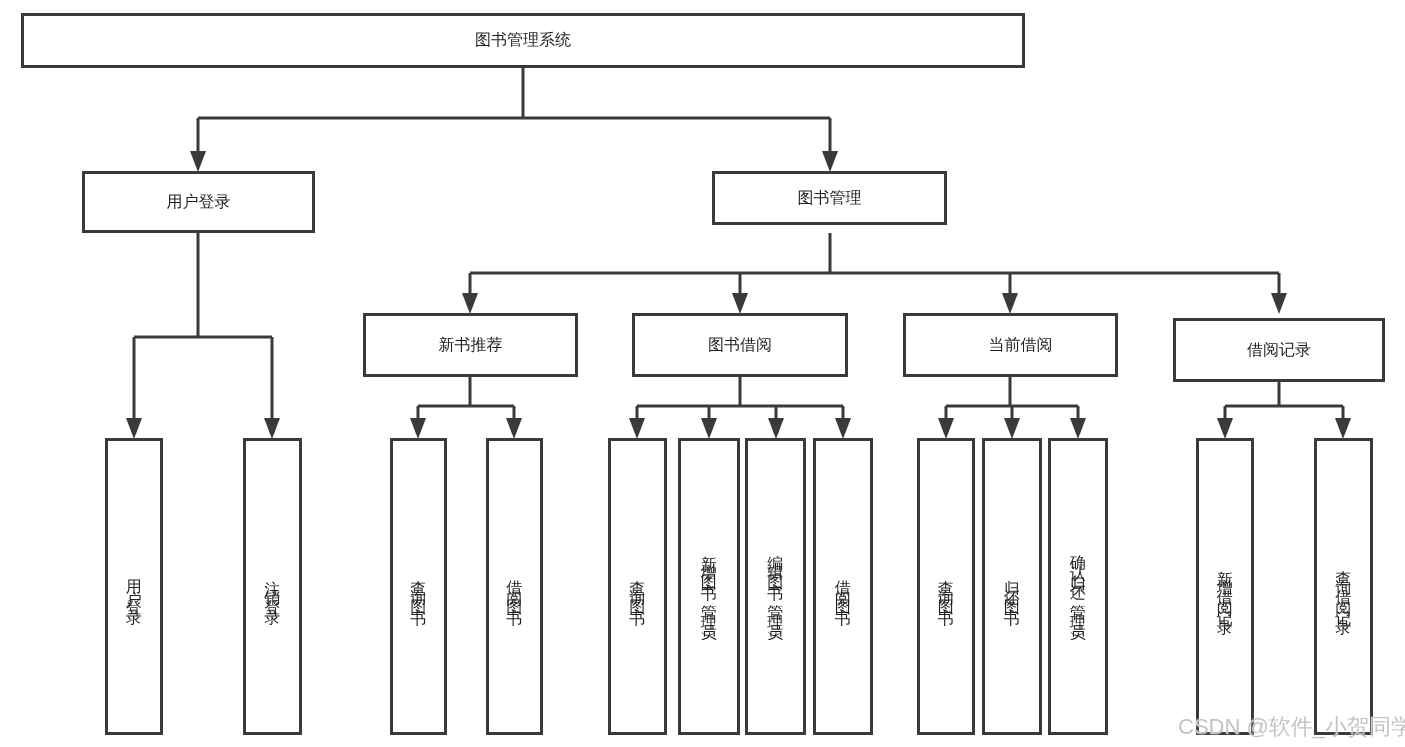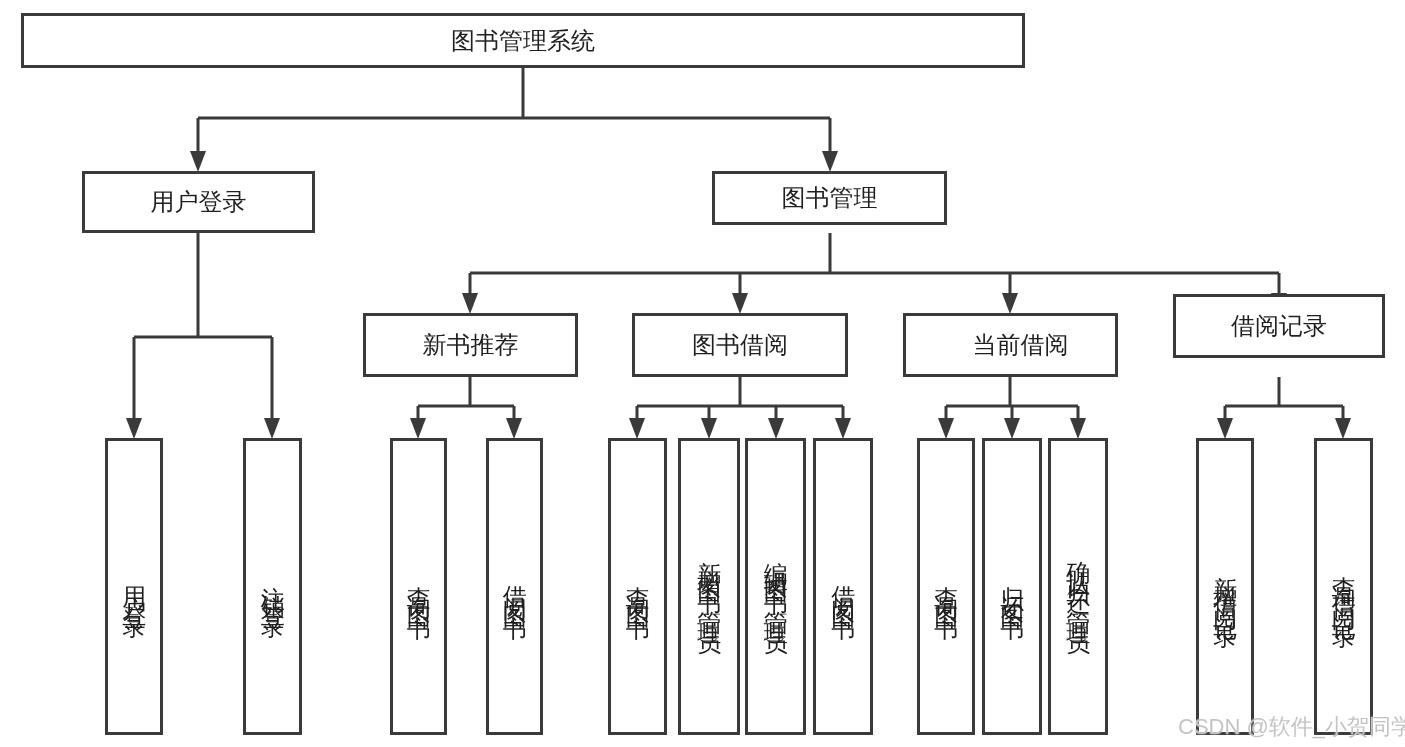--- a/index.html
+++ b/index.html
@@ -11,21 +11,21 @@
     overflow:hidden;
   }
   .wires{position:absolute;left:0;top:0;z-index:0;}
   .box{
     position:absolute;
     box-sizing:border-box;
     background:#ffffff;
     border:3px solid #3a3a3a;
     display:flex;align-items:center;justify-content:center;
     color:#1f1f1f;
-    font-size:24px;
+    font-size:16px;
     z-index:2;
     text-align:center;
   }
   .vbox span{
     writing-mode:vertical-rl;
     text-orientation:upright;
     letter-spacing:10px;
     line-height:1.1;
     white-space:nowrap;
   }
@@ -88,21 +88,21 @@
 
   <div class="box" style="left:363px;top:313px;width:215px;height:64px;">
     <span>新书推荐</span>
   </div>
   <div class="box" style="left:632px;top:313px;width:216px;height:64px;">
     <span>图书借阅</span>
   </div>
   <div class="box" style="left:903px;top:313px;width:215px;height:64px;padding-left:20px;">
     <span>当前借阅</span>
   </div>
-  <div class="box" style="left:1173px;top:294px;width:212px;height:64px;">
+  <div class="box" style="left:1173px;top:318px;width:212px;height:64px;">
     <span>借阅记录</span>
   </div>
 
   <div class="box vbox" style="left:105px;top:438px;width:58px;height:297px;">
     <span>用户登录</span>
   </div>
   <div class="box vbox" style="left:243px;top:438px;width:59px;height:297px;">
     <span>注销登录</span>
   </div>
 

